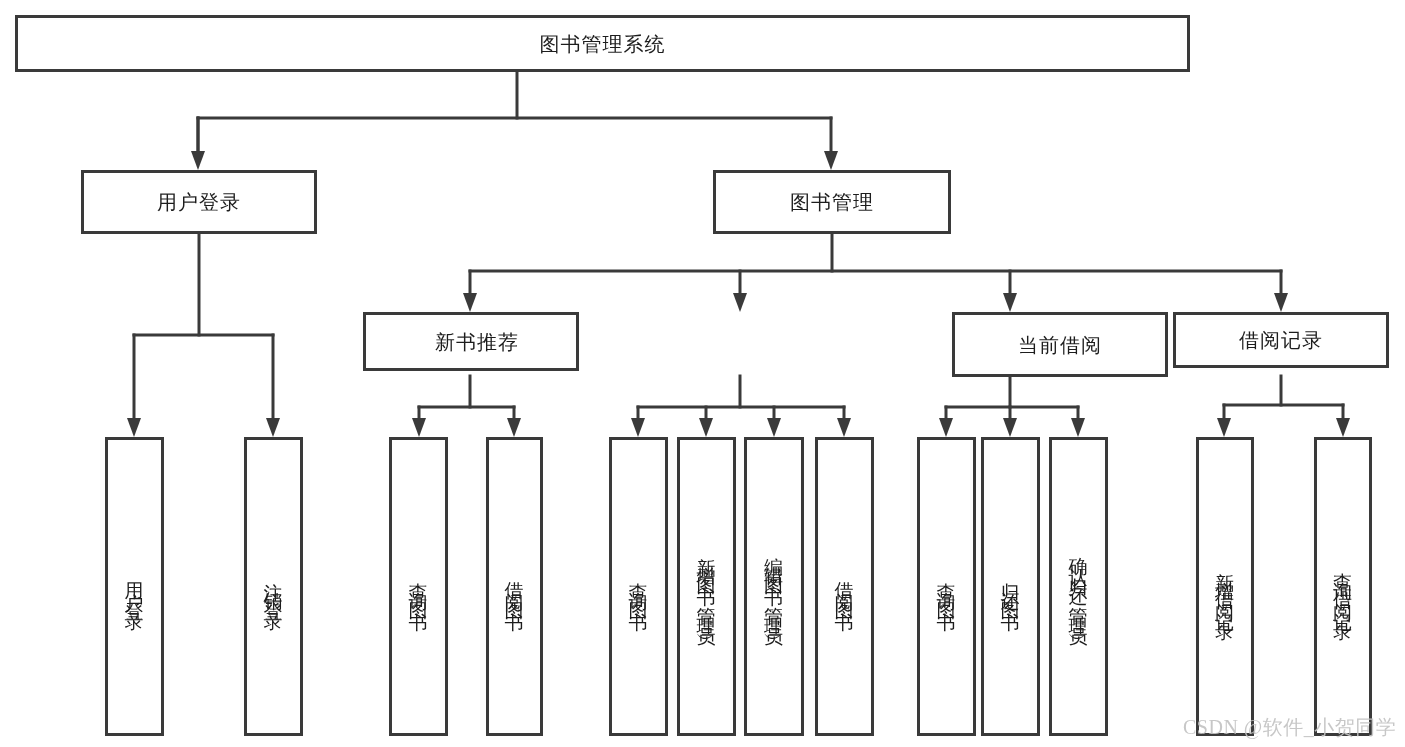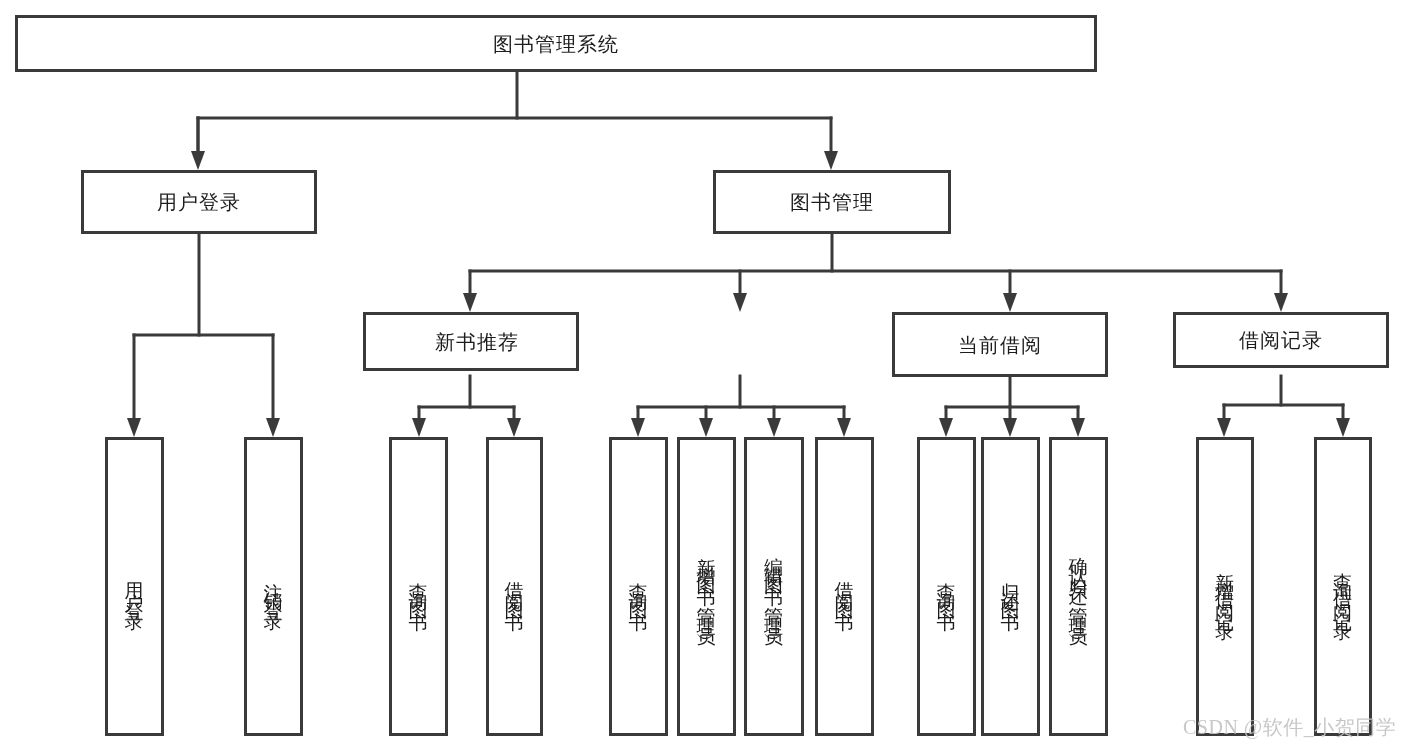--- a/index.html
+++ b/index.html
@@ -118,27 +118,27 @@
       <polygon points="767,418 781,418 774,437"></polygon>
       <polygon points="837,418 851,418 844,437"></polygon>
       <polygon points="939,418 953,418 946,437"></polygon>
       <polygon points="1003,418 1017,418 1010,437"></polygon>
       <polygon points="1071,418 1085,418 1078,437"></polygon>
       <polygon points="1217,418 1231,418 1224,437"></polygon>
       <polygon points="1336,418 1350,418 1343,437"></polygon>
     </g>
   </svg>
 
-  <div class="box" style="left:15px; top:15px; width:1082px; height:57px;">图书管理系统</div>
+  <div class="box" style="left:15px; top:15px; width:1175px; height:57px;">图书管理系统</div>
 
   <div class="box" style="left:81px; top:170px; width:236px; height:64px;">用户登录</div>
   <div class="box" style="left:713px; top:170px; width:238px; height:64px;text-align:center;">图书管理</div>
 
   <div class="box" style="left:363px; top:312px; width:216px; height:59px;padding-left:12px;">新书推荐</div>
-  <div class="box" style="left:892px; top:312px; width:216px; height:65px;">当前借阅</div>
+  <div class="box" style="left:952px; top:312px; width:216px; height:65px;">当前借阅</div>
   <div class="box" style="left:1173px; top:312px; width:216px; height:56px;">借阅记录</div>
 
   <div class="box v" style="left:105px; top:437px; width:59px; height:299px;">用户登录</div>
   <div class="box v" style="left:244px; top:437px; width:59px; height:299px;">注销登录</div>
 
   <div class="box v" style="left:389px; top:437px; width:59px; height:299px;">查询图书</div>
   <div class="box v" style="left:486px; top:437px; width:57px; height:299px;">借阅图书</div>
 
   <div class="box v" style="left:609px; top:437px; width:59px; height:299px;">查询图书</div>
   <div class="box v" style="left:677px; top:437px; width:59px; height:299px;">新增图书（管理员）</div>

